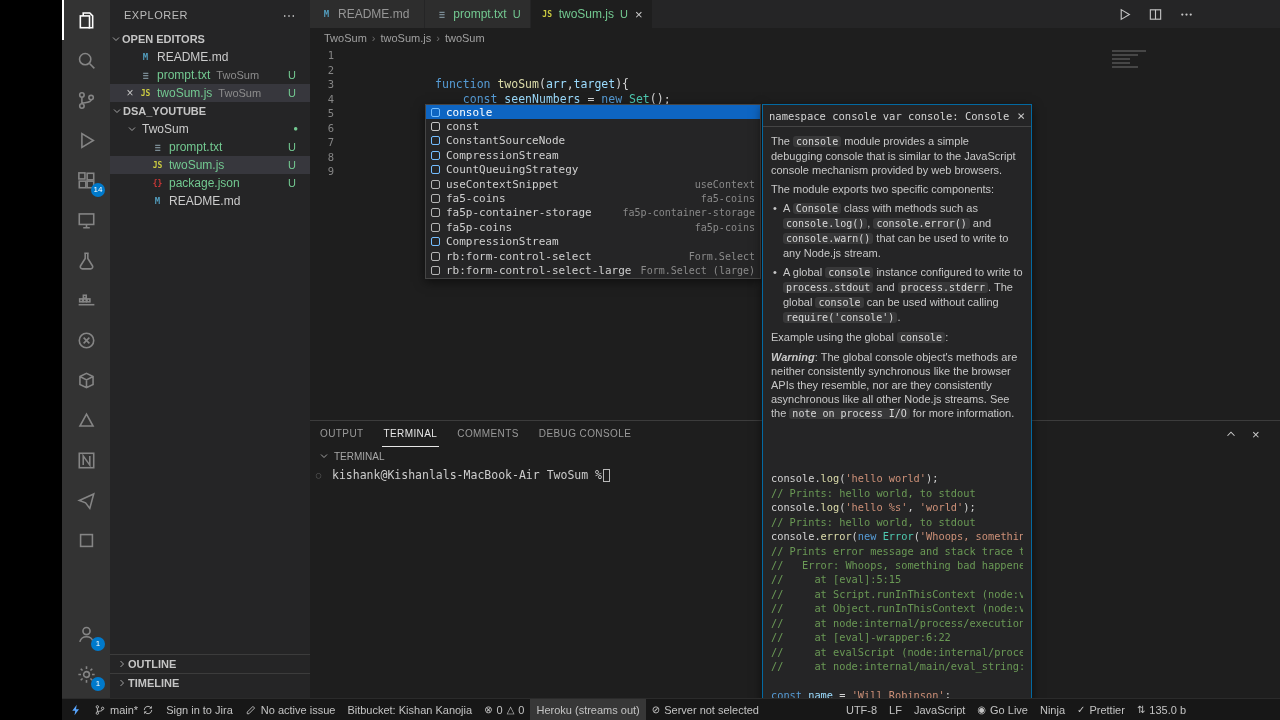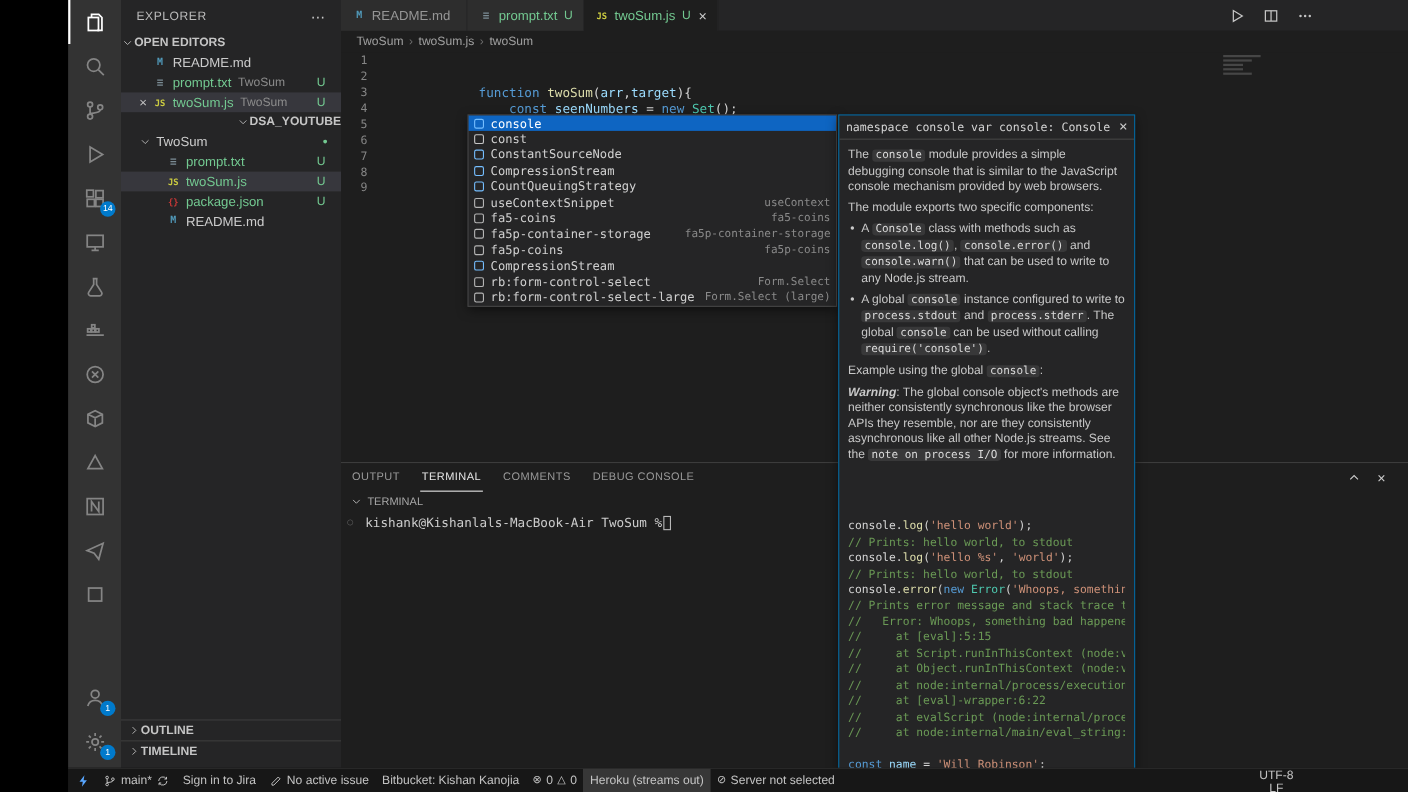--- a/index.html
+++ b/index.html
@@ -35,21 +35,21 @@
   .fi { width: 15px; flex: 0 0 15px; font: 600 8px "DejaVu Sans Mono", monospace; text-align: center; }
   .fi-md::before { content: "M"; color: #519aba; font-size: 9px; }
   .fi-txt::before { content: "≡"; color: #7a8b94; font-size: 10px; }
   .fi-js::before { content: "JS"; color: #cbcb41; }
   .fi-json::before { content: "{}"; color: #cb3837; }
   .fname { margin-left: 4px; color: #cccccc; }
   .untracked .fname { color: #73c991; }
   .fsuffix { margin-left: 6px; color: #8c8c8c; font-size: 11px; }
   .fbadge { margin-left: auto; margin-right: 14px; color: #73c991; font-size: 11px; }
   .row.selected { background: #37373d; }
-  .tree-root { padding-left: 12px; justify-content: flex-end; }
+  .tree-root { padding-left: 1px; }
   .tree-folder { padding-left: 16px; }
   .tree-file { padding-left: 40px; }
   .folder-dot { margin-left: auto; margin-right: 12px; color: #73c991; font-size: 8px; }
   .sb-bottom { position: absolute; bottom: 6px; left: 0; right: 0; }
   .sb-bottom .row { border-top: 1px solid #3c3c3c; padding-left: 6px; height: 19px; }
 
   
   .main { position: absolute; left: 248px; top: 0; right: 0; height: 698px; }
   .tabbar { height: 28px; background: #252526; display: flex; align-items: stretch; }
   .tab { display: flex; align-items: center; padding: 0 9px; background: #2d2d2d; border-right: 1px solid #252526; color: #969696; font-size: 12px; cursor: pointer; }
@@ -111,21 +111,21 @@
   .panel-actions .x { font-size: 13px; cursor: pointer; }
   .terminal-section { display: flex; align-items: center; gap: 4px; padding: 3px 8px; font-size: 10px; color: #a8a8a8; }
   .terminal-line { display: flex; align-items: center; padding: 3px 8px 0 2px; font-family: "DejaVu Sans Mono", monospace; font-size: 11.5px; color: #cccccc; }
   .term-deco { width: 13px; flex: 0 0 13px; color: #5a5a5a; font-size: 9px; text-align: center; margin-right: 7px; }
   .term-cursor { display: inline-block; width: 7px; height: 13px; border: 1px solid #b8b8b8; margin-left: 1px; }
 
   
   .statusbar { position: absolute; left: 0; bottom: 0; width: 100%; height: 22px; background: #171717; border-top: 1px solid #2b2b2b; display: flex; align-items: center; color: #c3c3c3; font-size: 11px; z-index: 7; }
   .sb-left, .sb-right { display: flex; align-items: center; height: 100%; }
   .sb-left { padding-left: 2px; }
-  .sb-right { margin-left: auto; margin-right: 88px; flex-direction: column; }
+  .sb-right { margin-left: auto; margin-right: 88px; }
   .sb-item { display: flex; align-items: center; gap: 4px; padding: 0 6px; height: 100%; cursor: pointer; white-space: nowrap; }
   .sb-item.hl { background: rgba(255,255,255,.14); }
   .sb-item svg { width: 12px; height: 12px; }
   .sb-remote { color: #58a6ff; }
   .g-sm { font-size: 10px; }
 </style>
 </head>
 <body>
 
 <div class="window">
@@ -603,21 +603,21 @@
           <span>LF</span>
         </div>
       <div class="sb-item">
           <span>JavaScript</span>
         </div>
       <div class="sb-item">
         <span class="glyph g-sm">◉</span>
         <span>Go Live</span>
       </div>
       <div class="sb-item">
-          <span>APIs</span>
+          <span>Ninja</span>
         </div>
       <div class="sb-item">
         <span class="glyph g-sm">✓</span>
         <span>Prettier</span>
       </div>
       <div class="sb-item">
         <span class="glyph g-sm">⇅</span>
         <span>135.0 b</span>
       </div>
     </div>

